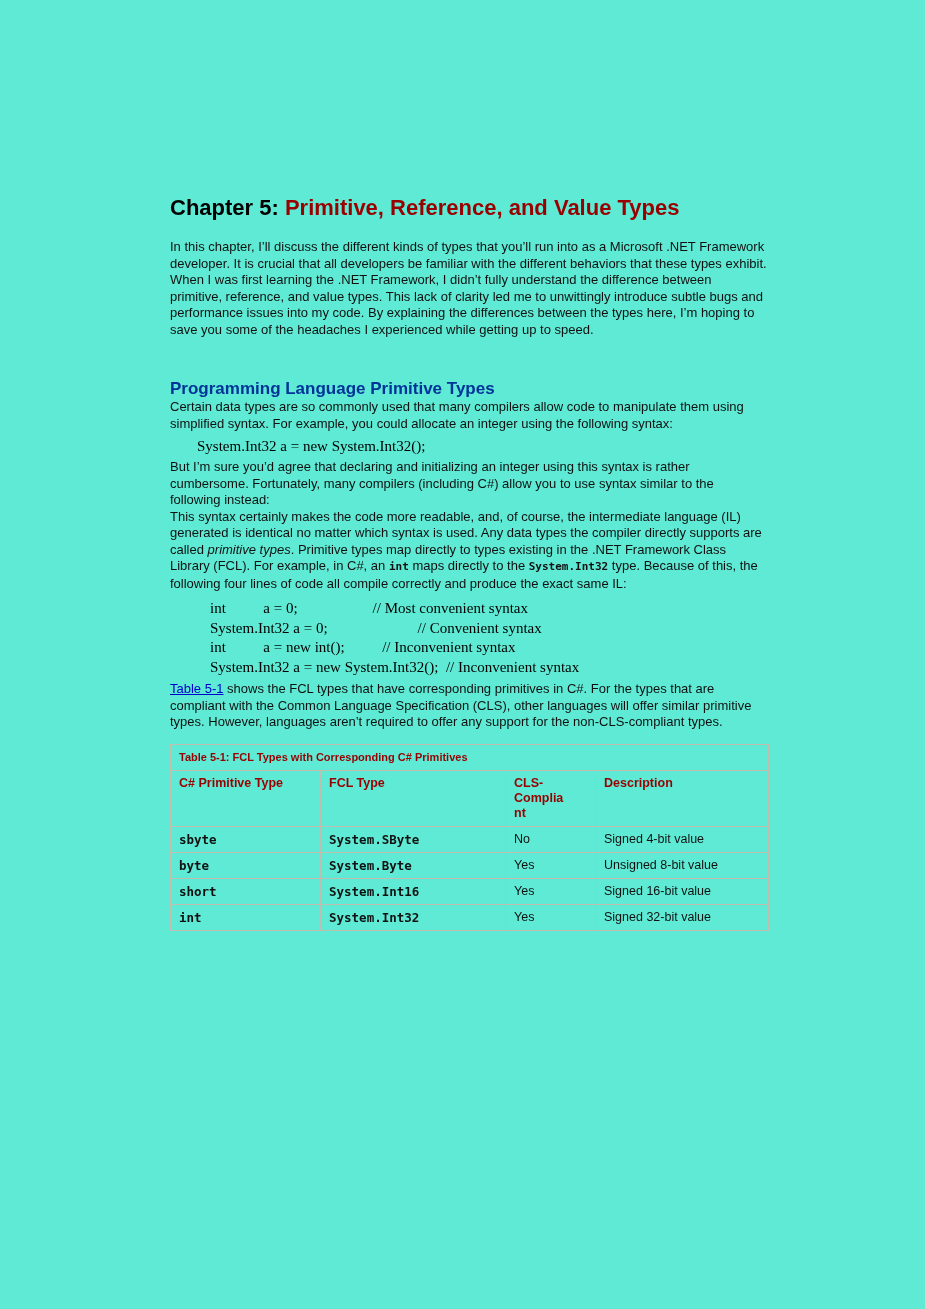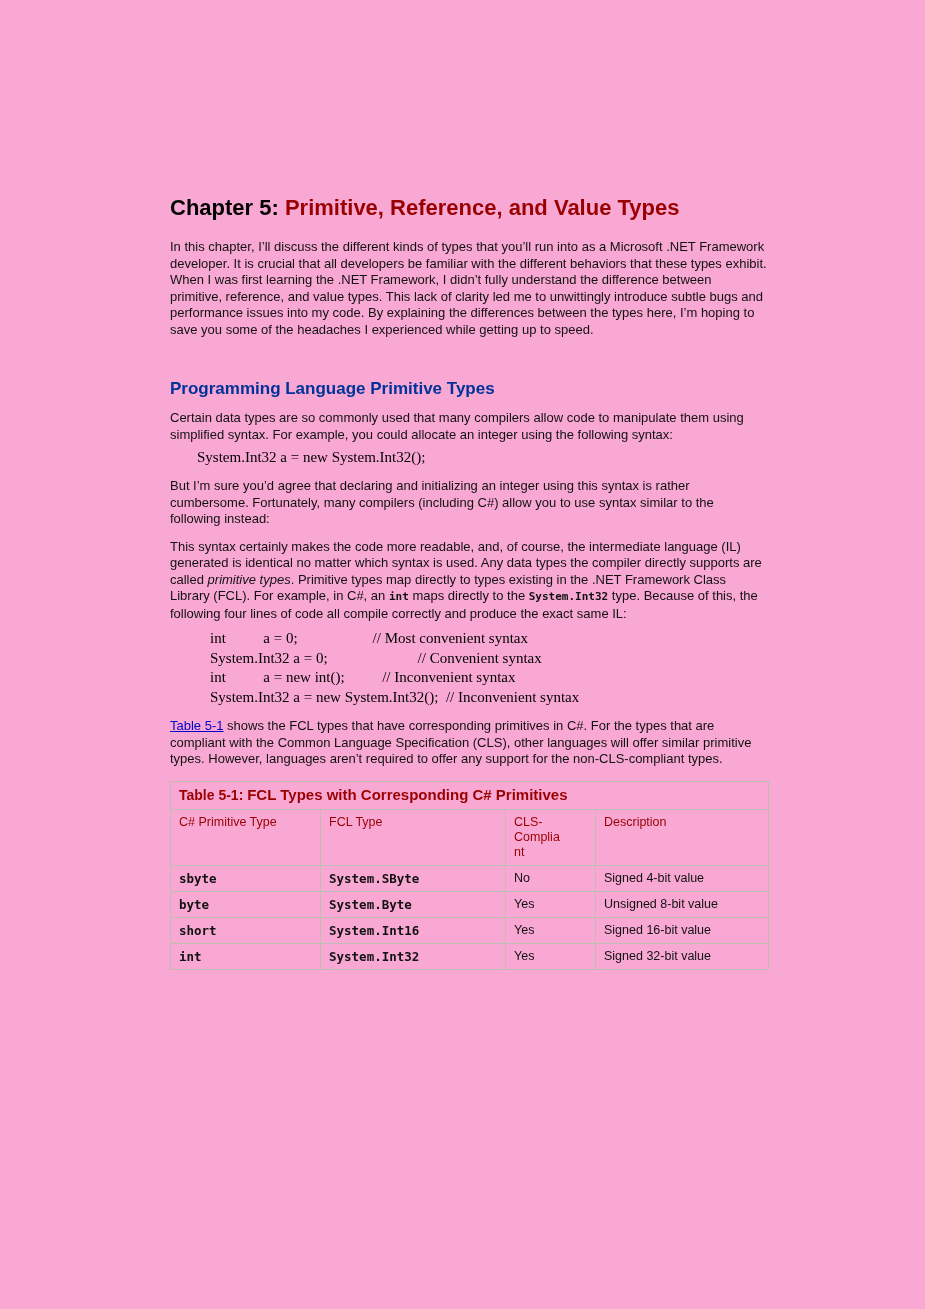--- a/index.html
+++ b/index.html
@@ -7,41 +7,40 @@
   body {
     width: 925px; height: 1309px;
     font-family: "Liberation Sans", sans-serif;
     color: #111111;
     position: relative;
     overflow: hidden;
   }
   .page {
     position: absolute; left: 0; top: 0;
     width: 925px; height: 1309px;
-    background: #f9a8d4;
+    background: #5eead4;
   }
   .content {
     position: absolute;
     left: 170px; top: 193px;
     width: 597px;
   }
   h1.chapter-title {
     font-size: 22px;
     font-weight: bold;
     line-height: 30px;
     color: #000000;
     width: 572px;
     margin-bottom: 16px;
     font-family: "Liberation Sans", sans-serif;
   }
   h1 .accent { color: #990000; }
   p.body-text {
     font-size: 13px;
     line-height: 16.5px;
-    margin-top: 11px;
     color: #111111;
   }
   h2.section-heading {
     margin-top: 41px;
     font-size: 17px;
     font-weight: bold;
     color: #003399;
     font-family: "Liberation Sans", sans-serif;
   }
   .code-line {
@@ -83,25 +82,25 @@
     text-align: left;
     vertical-align: top;
     font-size: 12.5px;
     line-height: 15px;
   }
   td.caption-cell {
     color: #990000;
     font-weight: bold;
     padding: 4px 8px;
   }
-  td.caption-cell .caption-label { font-size: 14px; }
-  td.caption-cell .caption-text  { font-size: 15px; }
+  td.caption-cell .caption-label { font-size: 11px; }
+  td.caption-cell .caption-text  { font-size: 11px; }
   th.col-header {
     color: #990000;
-    font-weight: normal;
+    font-weight: bold;
     padding-top: 7px;
     padding-bottom: 7px;
   }
   th.col-header.cls { white-space: pre-line; }
   td.mono-cell {
     font-family: "DejaVu Sans Mono", monospace;
     font-weight: bold;
     font-size: 11.5px;
     padding-top: 6px;
     padding-bottom: 6px;

